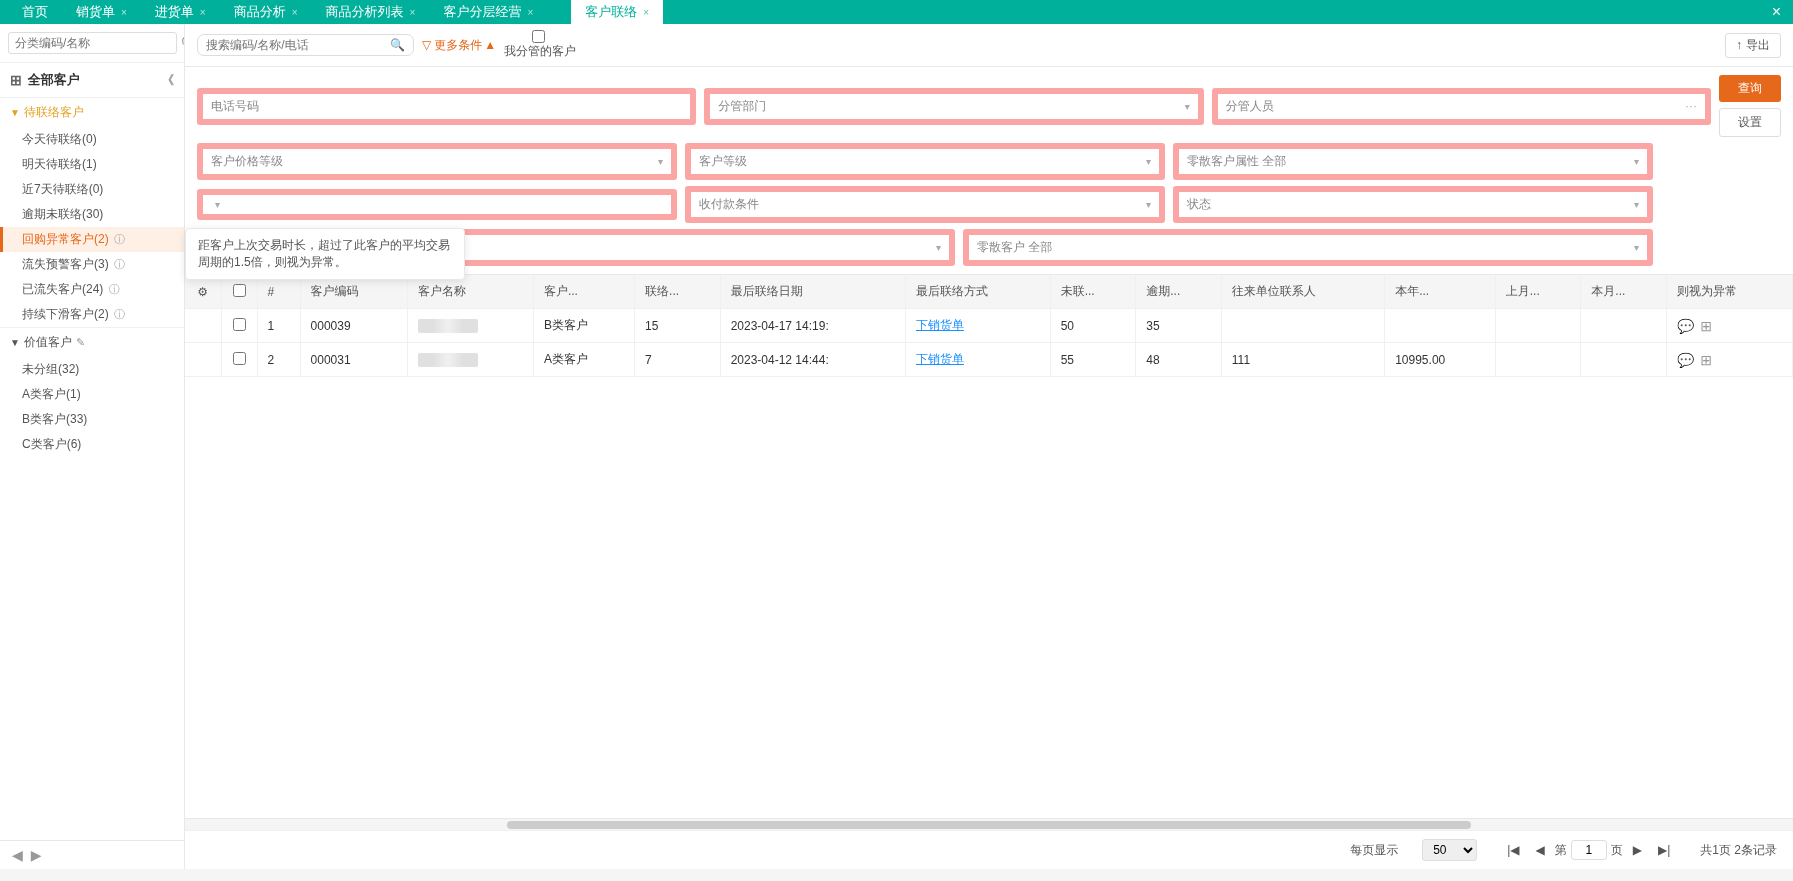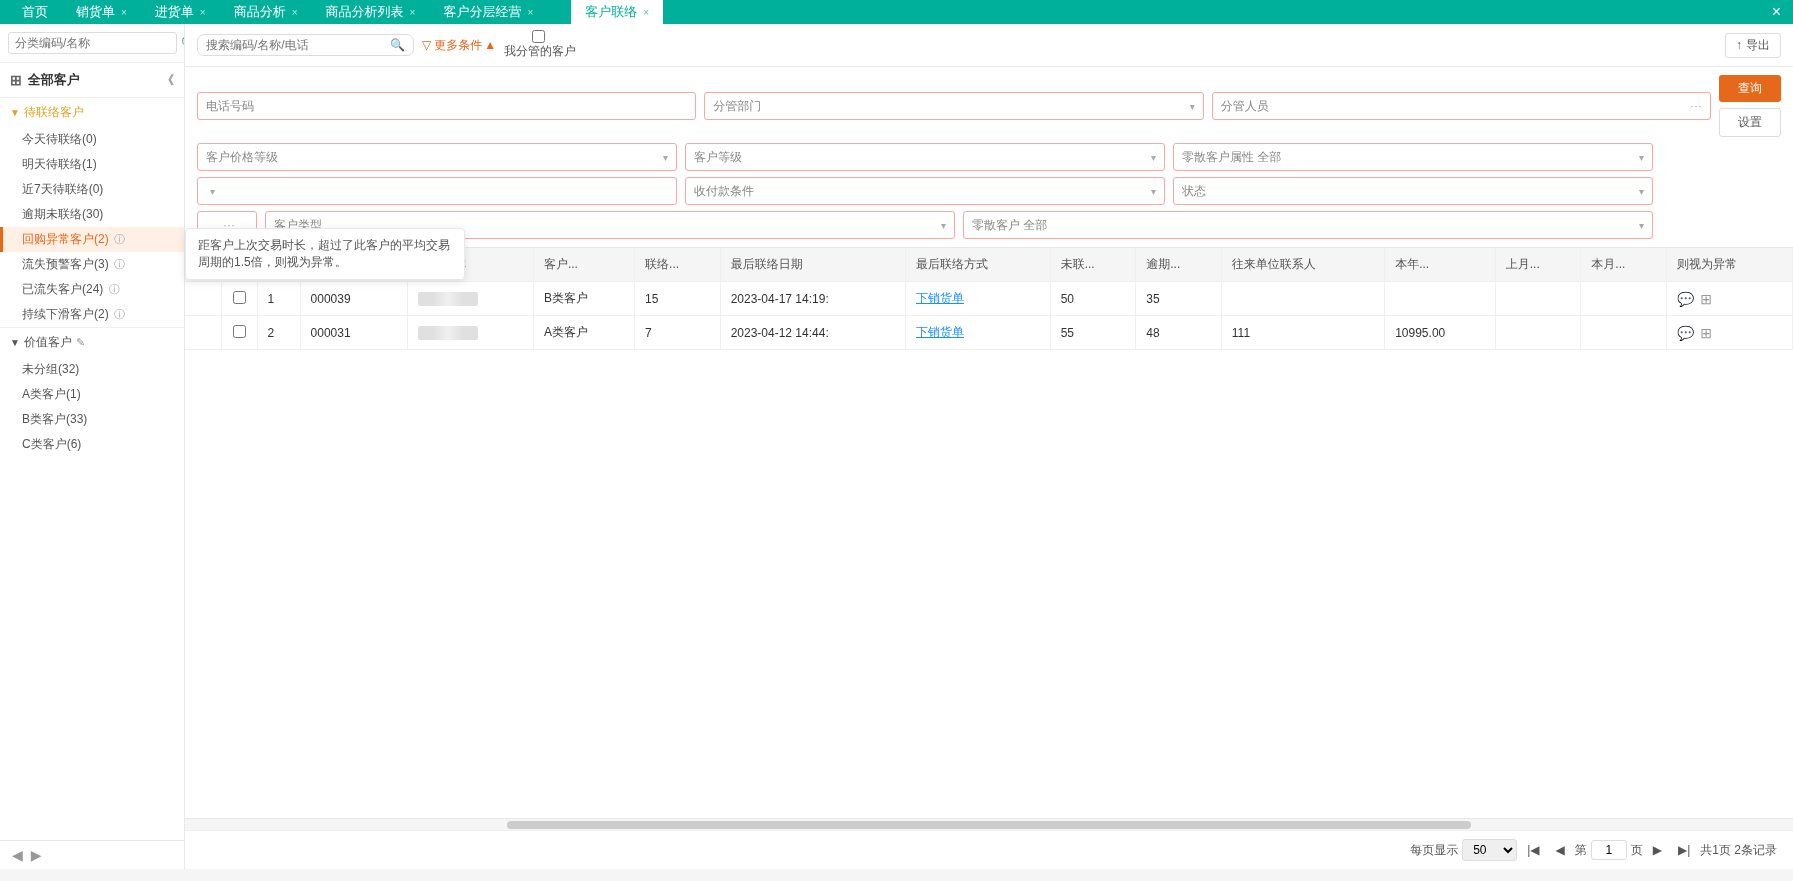--- a/index.html
+++ b/index.html
@@ -88,21 +88,21 @@
 
     
     .filter-area {
       background: #fff; padding: 8px 12px; border-bottom: 1px solid #e8e8e8;
     }
     .filter-row {
       display: flex; align-items: center; gap: 8px; margin-bottom: 6px;
     }
     .filter-row:last-child { margin-bottom: 0; }
     .filter-cell {
-      display: flex; align-items: center; flex: 1; border: 1px solid #fca5a5; border-radius: 3px;
+      display: flex; align-items: center; flex: 1; border: 6px solid #fca5a5; border-radius: 3px;
       padding: 4px 8px; background: #fff; min-height: 28px;
     }
     .filter-cell .label { color: #888; font-size: 12px; flex: 1; }
     .filter-cell .chevron { color: #aaa; font-size: 10px; margin-left: 4px; }
     .filter-cell .dots { color: #aaa; font-size: 12px; margin-left: 4px; }
     .action-btns { display: flex; flex-direction: column; gap: 6px; }
     .btn-query {
       background: #e6681a; color: #fff; border: none; border-radius: 3px; padding: 5px 18px;
       font-size: 12px; cursor: pointer; white-space: nowrap;
     }
@@ -120,21 +120,21 @@
     td { color: #333; }
     .col-settings { width: 36px; text-align: center; }
     .col-check { width: 36px; text-align: center; }
     .link-text { color: #1890ff; text-decoration: underline; cursor: pointer; }
     .action-icons { display: flex; gap: 6px; align-items: center; }
     .action-icon { color: #999; cursor: pointer; font-size: 14px; }
 
     
     .table-footer {
       display: flex; align-items: center; justify-content: flex-end; padding: 8px 16px;
-      background: #fff; border-top: 1px solid #f0f0f0; gap: 4px; font-size: 12px; color: #555;
+      background: #fff; border-top: 1px solid #f0f0f0; gap: 24px; font-size: 12px; color: #555;
     }
     .per-page-label { color: #555; }
     .per-page-select {
       border: 1px solid #ddd; border-radius: 3px; padding: 2px 6px; font-size: 12px;
     }
     .pagination-btns { display: flex; align-items: center; gap: 4px; }
     .page-btn { cursor: pointer; padding: 2px 6px; color: #555; font-size: 12px; }
     .page-input {
       border: 1px solid #ddd; border-radius: 3px; padding: 2px 6px; font-size: 12px; width: 36px; text-align: center;
     }

